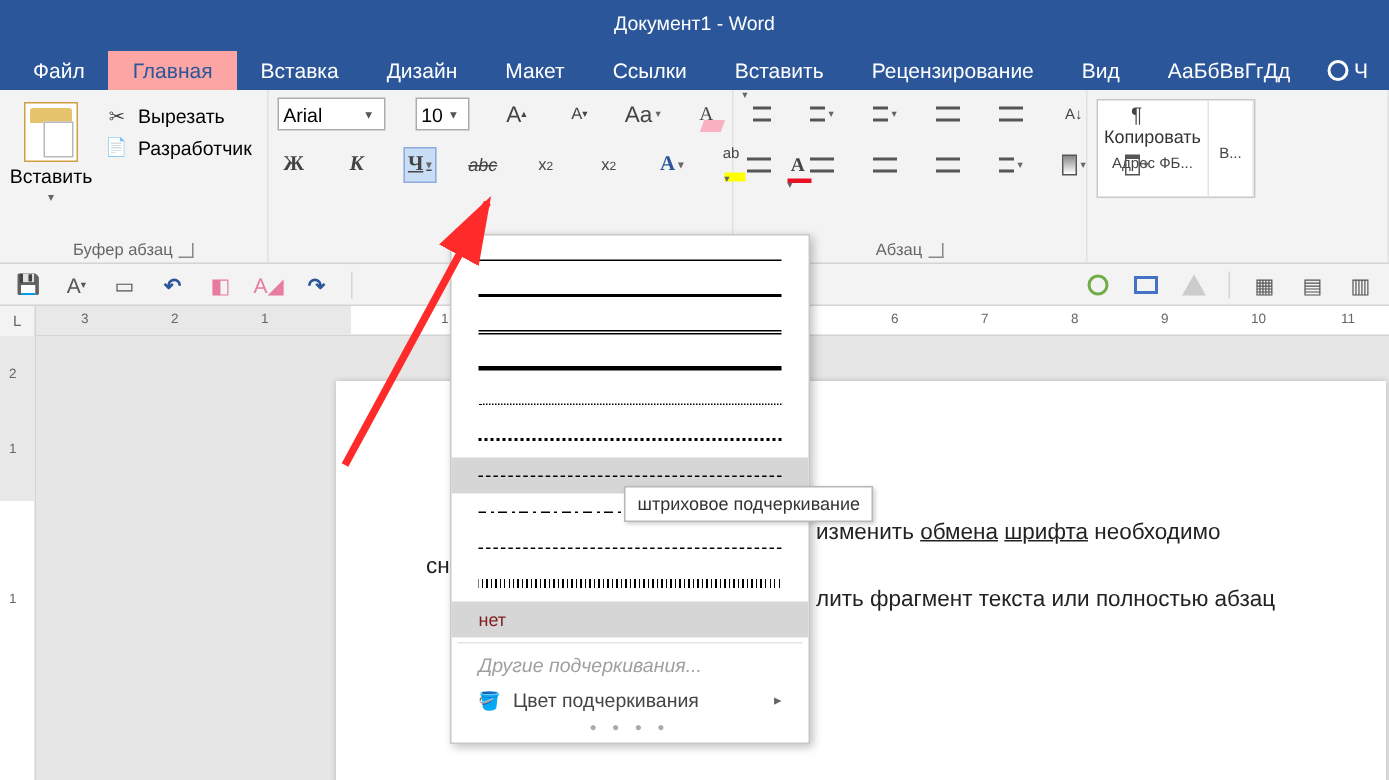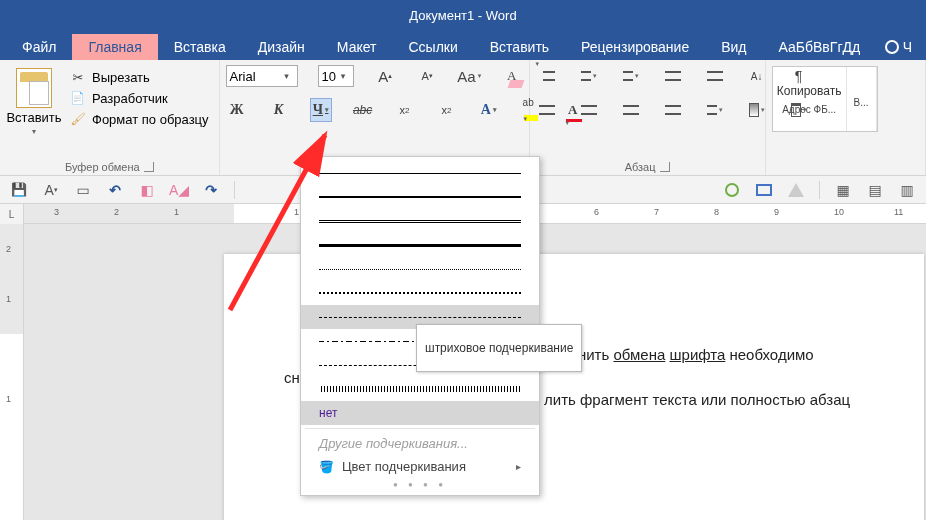--- a/index.html
+++ b/index.html
@@ -112,21 +112,21 @@
   .dd-item { height: 24px; display: flex; align-items: center; padding: 0 18px; cursor: pointer; position: relative; }
   .dd-item.hover { background: #d6d6d6; }
   .dd-line { flex: 1; height: 0; }
   .dd-sep { height: 1px; background: #e4e4e4; margin: 3px 4px; }
   .dd-text { padding: 4px 18px; cursor: pointer; color: #444; display: flex; align-items: center; gap: 8px; }
   .dd-text.disabled { color: #a0a0a0; font-style: italic; }
   .dd-text .arrow { margin-left: auto; font-size: 10px; color: #666; }
   .bucket-ic::before { content: "🪣"; font-size: 12px; }
   .dd-footer-dots { text-align: center; color: #aaa; letter-spacing: 4px; font-size: 8px; padding: 2px 0; }
 
-  .tooltip { position: absolute; top: 324px; left: 416px; background: #fff; border: 1px solid #b8b8b8; padding: 16px 8px; font-size: 12px; color: #333; box-shadow: 1px 1px 3px rgba(0,0,0,0.2); z-index: 60; }
+  .tooltip { position: absolute; top: 324px; left: 416px; background: #fff; border: 1px solid #b8b8b8; padding: 4px 8px; font-size: 12px; color: #333; box-shadow: 1px 1px 3px rgba(0,0,0,0.2); z-index: 60; }
 
   
   .red-arrow { position: absolute; z-index: 70; pointer-events: none; }
 </style>
 </head>
 <body>
 
 <div class="titlebar">
   <span>Документ1 - Word</span>
 </div>
@@ -159,28 +159,24 @@
       </div>
       <div class="small-cmds">
         <div class="small-cmd">
           <span class="ic scissors"></span>
           <span>Вырезать</span>
         </div>
         <div class="small-cmd">
           <span class="ic copy-ic"></span>
           <span>Разработчик</span>
         </div>
-        <div class="small-cmd">
-          <span class="ic brush-ic"></span>
-          <span>Формат по образцу</span>
-        </div>
       </div>
     </div>
     <div class="group-label">
-      <span>Буфер обмена</span>
+      <span>Буфер абзац</span>
       <span class="dlg-launch"></span>
     </div>
   </div>
 
   <div class="group font-group">
     <div class="group-body" style="flex-direction:column">
       <div class="font-row">
         <div class="combo" style="width:100px">
           <span>Arial</span>
           <span class="combo-btn">▾</span>
@@ -373,21 +369,21 @@
   <div class="dd-item">
       <div class="dd-line" style="border-bottom:1px dashed #000;border-image:repeating-linear-gradient(90deg,#000 0 6px,transparent 6px 9px,#000 9px 11px,transparent 11px 14px) 1"></div>
     </div>
   <div class="dd-item">
       <div class="dd-line" style="border-bottom:1px dashed #000"></div>
     </div>
   <div class="dd-item">
       <div class="dd-line" style="height:6px;background:repeating-linear-gradient(90deg,transparent 0 2px,#000 2px 3px);"></div>
     </div>
   <div class="dd-item hover">
-      <span style="color:#4c1d95;font-size:12px">нет</span>
+      <span style="color:#7f1d1d;font-size:12px">нет</span>
     </div>
   <div class="dd-sep"></div>
   <div class="dd-text disabled">
     <span>Другие подчеркивания...</span>
   </div>
   <div class="dd-text">
     <span class="bucket-ic"></span>
     <span>Цвет подчеркивания</span>
     <span class="arrow">▸</span>
   </div>

